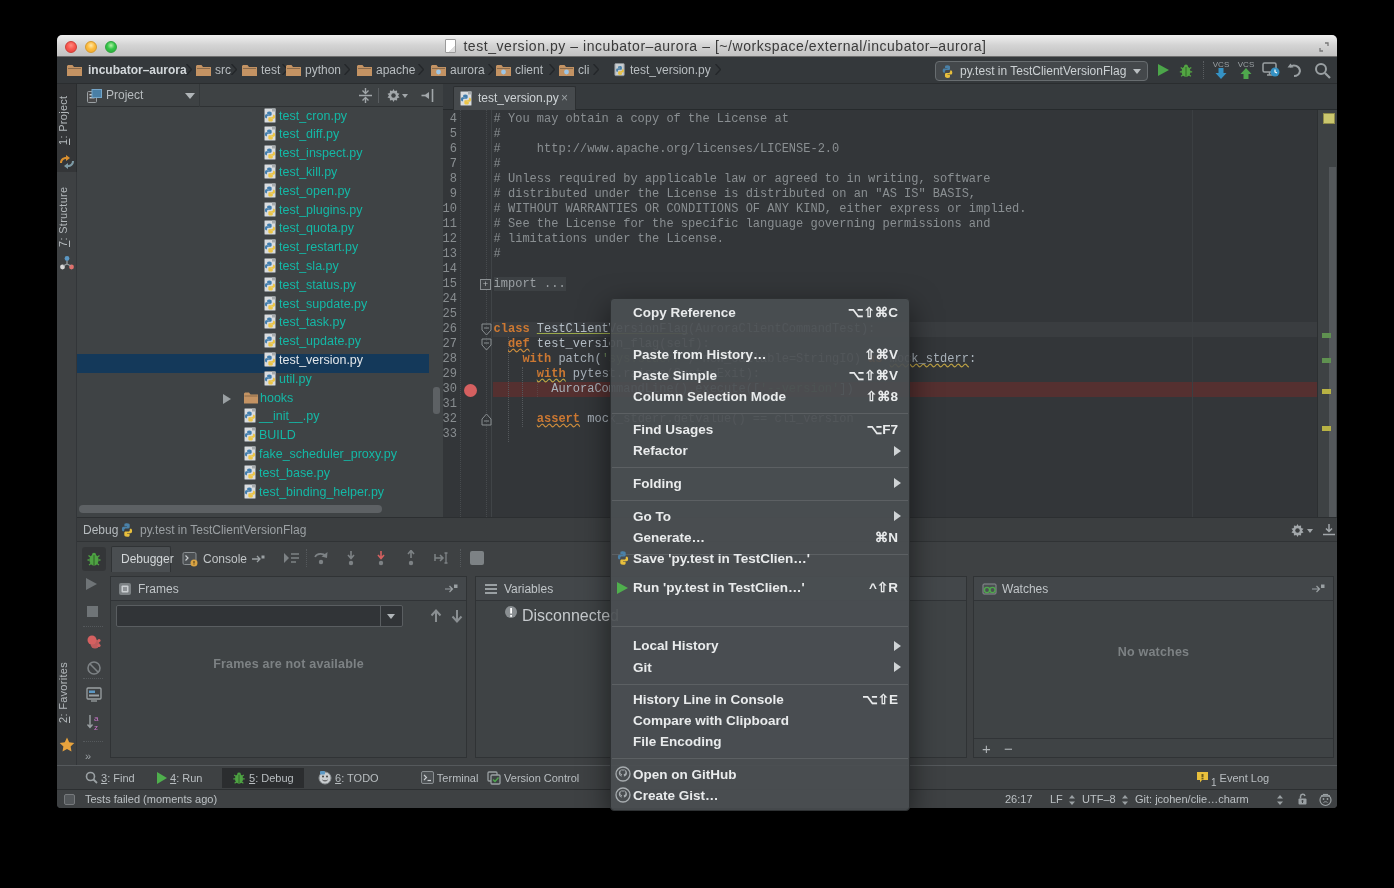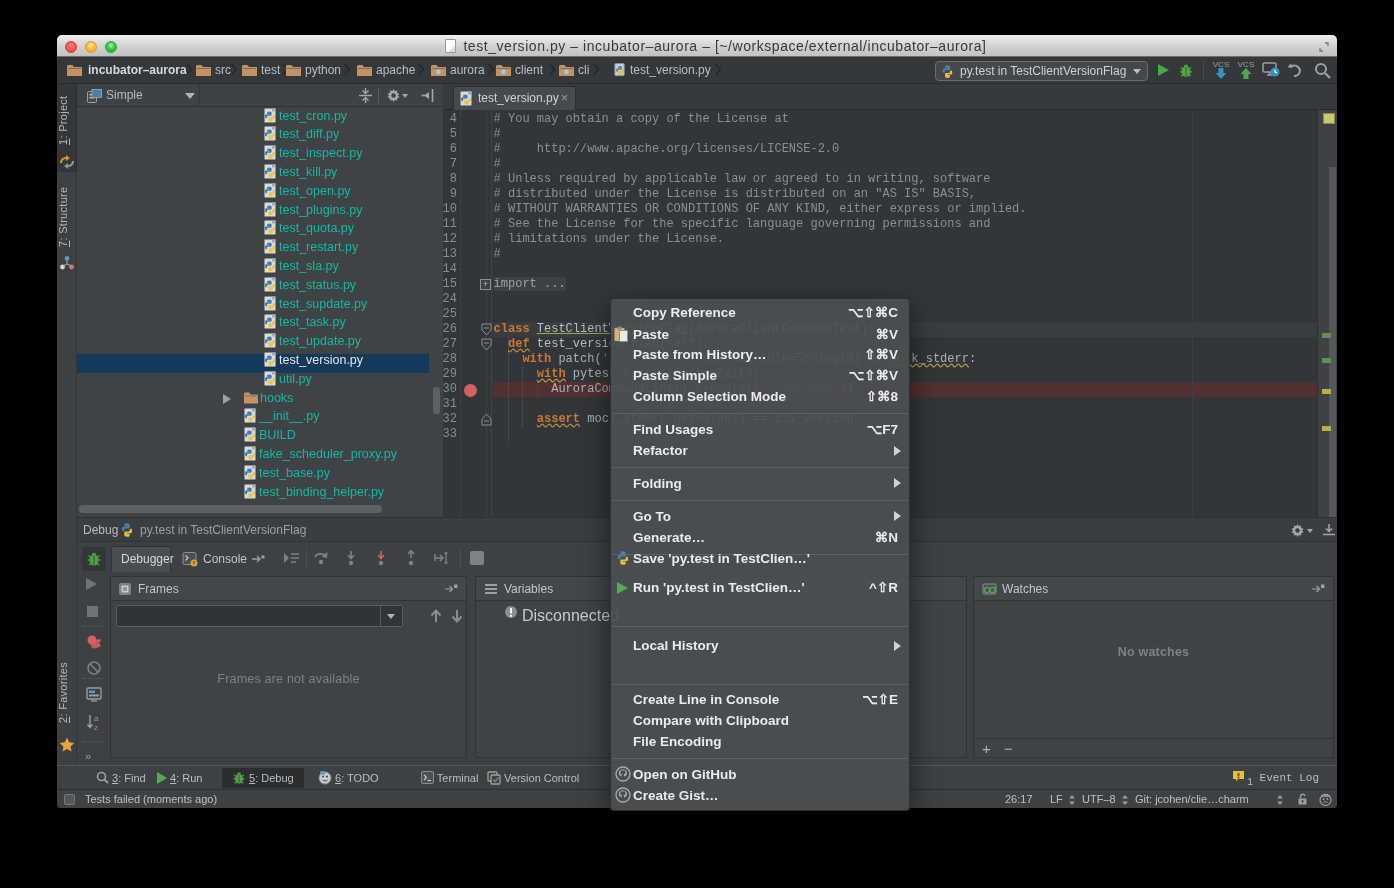--- a/index.html
+++ b/index.html
@@ -242,21 +242,21 @@
       </svg>
   </div>
   <div id="project">
     <div id="projhead">
       <svg class="abs" style="left:10px;top:5px" width="15" height="14" viewBox="0 0 15 14">
           <rect x="0.5" y="2.5" width="9" height="11" rx="1" fill="#49494a" stroke="#9aa0a3"></rect>
           <rect x="2.5" y="5" width="5" height="1.4" fill="#c9cdd0"></rect>
           <rect x="2.5" y="8" width="5" height="1.4" fill="#c9cdd0"></rect>
           <rect x="5" y="0.5" width="9.5" height="8" fill="#4a7fa5" stroke="#74a5c8"></rect>
         </svg>
-      <div class="abs" style="left:29px;top:0;line-height:23px;">Simple</div>
+      <div class="abs" style="left:29px;top:0;line-height:23px;">Project</div>
       <div class="abs" style="left:108px;top:9px;width:0;height:0;border-top:6px solid #b0b5b8;border-left:5px solid transparent;border-right:5px solid transparent;"></div>
       <div class="abs" style="left:122px;top:0;width:1px;height:23px;background:#34383a;"></div>
       <svg class="abs" style="left:281px;top:4px" width="15" height="15" viewBox="0 0 15 15">
           <path d="M7.5 0 L7.5 5 M7.5 10 L7.5 15 M1 7.5 L14 7.5" stroke="#a2a7aa" stroke-width="1.4"></path>
           <path d="M4.5 2.5 L7.5 5.5 L10.5 2.5 M4.5 12.5 L7.5 9.5 L10.5 12.5" stroke="#a2a7aa" stroke-width="1.4" fill="none"></path>
         </svg>
       <div class="abs" style="left:301px;top:4px;width:1px;height:15px;background:#5a5e61;"></div>
       <svg class="abs" style="left:309px;top:4px" width="15" height="15" viewBox="0 0 16 16">
           <path d="M8 1 L9.2 3.2 L11.8 2.6 L11.9 5.2 L14.4 6 L12.8 8 L14.4 10 L11.9 10.8 L11.8 13.4 L9.2 12.8 L8 15 L6.8 12.8 L4.2 13.4 L4.1 10.8 L1.6 10 L3.2 8 L1.6 6 L4.1 5.2 L4.2 2.6 L6.8 3.2 Z" fill="#a2a7aa"></path>
           <circle cx="8" cy="8" r="2.4" fill="#3f4345"></circle>
@@ -572,21 +572,21 @@
         <div class="abs" style="right:0;top:0;width:22px;height:20px;border-left:1px solid #5a5e61;">
             <div class="abs" style="left:6px;top:8px;width:0;height:0;border-top:5px solid #b0b5b8;border-left:4.5px solid transparent;border-right:4.5px solid transparent;"></div>
           </div>
       </div>
       <svg class="abs" style="left:316px;top:30px" width="18" height="18" viewBox="0 0 18 18">
           <path d="M9 15 L9 4 M4.5 8.5 L9 3.5 L13.5 8.5" stroke="#8a8f92" stroke-width="2" fill="none"></path>
         </svg>
       <svg class="abs" style="left:337px;top:30px" width="18" height="18" viewBox="0 0 18 18">
           <path d="M9 3 L9 14 M4.5 9.5 L9 14.5 L13.5 9.5" stroke="#8a8f92" stroke-width="2" fill="none"></path>
         </svg>
-      <div class="abs dimtext" style="left:0;right:0;top:95px;text-align:center;font-weight:normal;color:#7d8284;">Frames are not available</div>
+      <div class="abs dimtext" style="left:0;right:0;top:80px;text-align:center;font-weight:bold;color:#7d8284;">Frames are not available</div>
     </div>
     <div class="panel" style="left:398px;top:58px;width:492px;height:182px;">
       <div class="panelhead"><svg class="abs" style="left:8px;top:6px" width="14" height="12" viewBox="0 0 14 12">
             <path d="M1 2 L13 2 M1 6 L13 6 M1 10 L13 10" stroke="#9aa0a3" stroke-width="1.8"></path>
           </svg><span style="margin-left:28px;">Variables</span></div>
       <svg class="abs" style="left:28px;top:28px" width="14" height="14" viewBox="0 0 14 14">
           <circle cx="7" cy="7" r="6" fill="#8a8f92"></circle>
           <rect x="6.2" y="3" width="1.8" height="5.5" fill="#fff"></rect>
           <rect x="6.2" y="10" width="1.8" height="1.8" fill="#fff"></rect>
         </svg>
@@ -604,21 +604,21 @@
             <rect x="9" y="0.5" width="3.5" height="3.5" fill="#9aa0a3"></rect>
           </svg>
       </div>
       <div class="abs dimtext" style="left:0;right:0;top:68px;text-align:center;font-weight:bold;color:#7d8284;">No watches</div>
       <div class="abs" style="left:0;right:0;top:161px;height:1px;background:#313437;top:161px;"></div>
       <div class="abs" style="left:8px;top:163px;font-size:15px;color:#b0b5b8;">+</div>
       <div class="abs" style="left:30px;top:163px;font-size:15px;color:#b0b5b8;">−</div>
     </div>
   </div>
   <div id="toolbtns">
-    <div class="tbtn" style="left:39px;"><svg style="vertical-align:-2px" width="13" height="13" viewBox="0 0 13 13">
+    <div class="tbtn" style="left:28px;"><svg style="vertical-align:-2px" width="13" height="13" viewBox="0 0 13 13">
           <circle cx="5.5" cy="5.5" r="4" stroke="#9aa0a3" stroke-width="1.6" fill="none"></circle>
           <path d="M8.5 8.5 L12 12" stroke="#9aa0a3" stroke-width="1.8"></path>
         </svg> <u>3</u>: Find</div>
     <div class="tbtn" style="left:100px;"><span style="display:inline-block;width:0;height:0;border-left:10px solid #4faf4d;border-top:6px solid transparent;border-bottom:6px solid transparent;vertical-align:-2px;"></span> <u>4</u>: Run</div>
     <div class="tbtn" style="left:165px;background:#2b2d2f;border-radius:0;padding:0 10px;"><svg style="vertical-align:-3px" width="14" height="14">
           <use href="#bug16" transform="scale(0.875)"></use>
         </svg> <u>5</u>: Debug</div>
     <div class="tbtn" style="left:261px;"><svg style="vertical-align:-3px" width="14" height="14" viewBox="0 0 14 14">
           <circle cx="7" cy="7" r="6" fill="#c9cdd0"></circle>
           <circle cx="7" cy="7" r="6" fill="none" stroke="#8a8f92"></circle>
@@ -630,21 +630,21 @@
     <div class="tbtn" style="left:364px;"><svg style="vertical-align:-2px" width="13" height="13" viewBox="0 0 13 13">
           <rect x="0.5" y="0.5" width="12" height="12" rx="1.5" fill="#4c5053" stroke="#8a8f92"></rect>
           <path d="M3 4 L5.5 6.5 L3 9" stroke="#c9cdd0" stroke-width="1.2" fill="none"></path>
           <path d="M6.5 9.5 L10 9.5" stroke="#c9cdd0" stroke-width="1.2"></path>
         </svg> Terminal</div>
     <div class="tbtn" style="left:430px;"><svg style="vertical-align:-3px" width="14" height="14" viewBox="0 0 14 14">
           <rect x="1" y="1" width="9" height="9" rx="1" fill="none" stroke="#9aa0a3" stroke-width="1.3"></rect>
           <rect x="4" y="4" width="9" height="9" rx="1" fill="#3f4345" stroke="#9aa0a3" stroke-width="1.3"></rect>
           <path d="M6 8.5 L8 10.5 L11.5 6.5" stroke="#4fa84d" stroke-width="1.4" fill="none"></path>
         </svg> Version Control</div>
-    <div class="tbtn" style="left:1175px;font-family:Liberation Mono, monospace;"><svg style="vertical-align:-3px" width="15" height="14" viewBox="0 0 15 14">
+    <div class="tbtn" style="left:1139px;"><svg style="vertical-align:-3px" width="15" height="14" viewBox="0 0 15 14">
           <path d="M1 1 L12 1 L12 9 L6 9 L4 11.5 L4 9 L1 9 Z" fill="#e8bf3c"></path>
           <rect x="5.5" y="3" width="2" height="3.2" fill="#6b5a1e"></rect>
           <rect x="5.5" y="6.8" width="2" height="1.6" fill="#6b5a1e"></rect>
         </svg><span style="font-size:10px;vertical-align:-4px;">1</span> Event Log</div>
   </div>
   <div id="statusbar">
     <div class="abs" style="left:7px;top:4px;width:11px;height:11px;background:#53575a;border:1px solid #76797c;border-radius:2px;"></div>
     <div class="abs" style="left:28px;top:0;line-height:19px;">Tests failed (moments ago)</div>
     <div class="abs" style="left:948px;top:0;line-height:19px;">26:17</div>
     <div class="abs" style="left:993px;top:0;line-height:19px;">LF</div>
@@ -673,29 +673,20 @@
         <circle cx="9.5" cy="7" r="0.9" fill="#9aa0a3"></circle>
         <path d="M5.5 10.5 C6.5 9.5 8.5 9.5 9.5 10.5" stroke="#9aa0a3" fill="none"></path>
       </svg>
   </div>
 </div>
 <div id="menu">
   <div class="mi" style="top:3.6px">
       <span class="t">Copy Reference</span>
       <span class="s">⌥⇧⌘C</span>
     </div>
-  <div class="mi" style="top:25px">
-      <svg class="mic" style="left:1px" viewBox="0 0 16 16">
-        <rect x="1.5" y="2" width="10" height="13" rx="1" fill="#d8b36c"></rect>
-        <rect x="4" y="0.8" width="5" height="2.6" rx="0.8" fill="#8a8f92"></rect>
-        <rect x="6.5" y="4.5" width="8" height="11" fill="#eceae6" stroke="#8a8f92"></rect>
-      </svg>
-      <span class="t">Paste</span>
-      <span class="s">⌘V</span>
-    </div>
   <div class="mi" style="top:45.5px">
       <span class="t">Paste from History…</span>
       <span class="s">⇧⌘V</span>
     </div>
   <div class="mi" style="top:66.5px">
       <span class="t">Paste Simple</span>
       <span class="s">⌥⇧⌘V</span>
     </div>
   <div class="mi" style="top:87.6px">
       <span class="t">Column Selection Mode</span>
@@ -734,23 +725,27 @@
   <div class="mi" style="top:278.5px">
       <span class="mic" style="top:4.5px;left:5px;width:0;height:0;border-left:11px solid #4faf4d;border-top:6px solid transparent;border-bottom:6px solid transparent;"></span>
       <span class="t">Run 'py.test in TestClien…'</span>
       <span class="s">^⇧R</span>
     </div>
   <div class="msep" style="top:327.1px"></div>
   <div class="mi" style="top:336.5px">
       <span class="t">Local History</span>
       <span class="arr"></span>
     </div>
+  <div class="mi" style="top:358.1px">
+      <span class="t">Git</span>
+      <span class="arr"></span>
+    </div>
   <div class="msep" style="top:385px"></div>
   <div class="mi" style="top:390.3px">
-      <span class="t">Create Line in Console</span>
+      <span class="t">History Line in Console</span>
       <span class="s">⌥⇧E</span>
     </div>
   <div class="mi" style="top:411.4px">
       <span class="t">Compare with Clipboard</span>
     </div>
   <div class="mi" style="top:432.5px">
       <span class="t">File Encoding</span>
     </div>
   <div class="msep" style="top:459.4px"></div>
   <div class="mi" style="top:465.3px">

